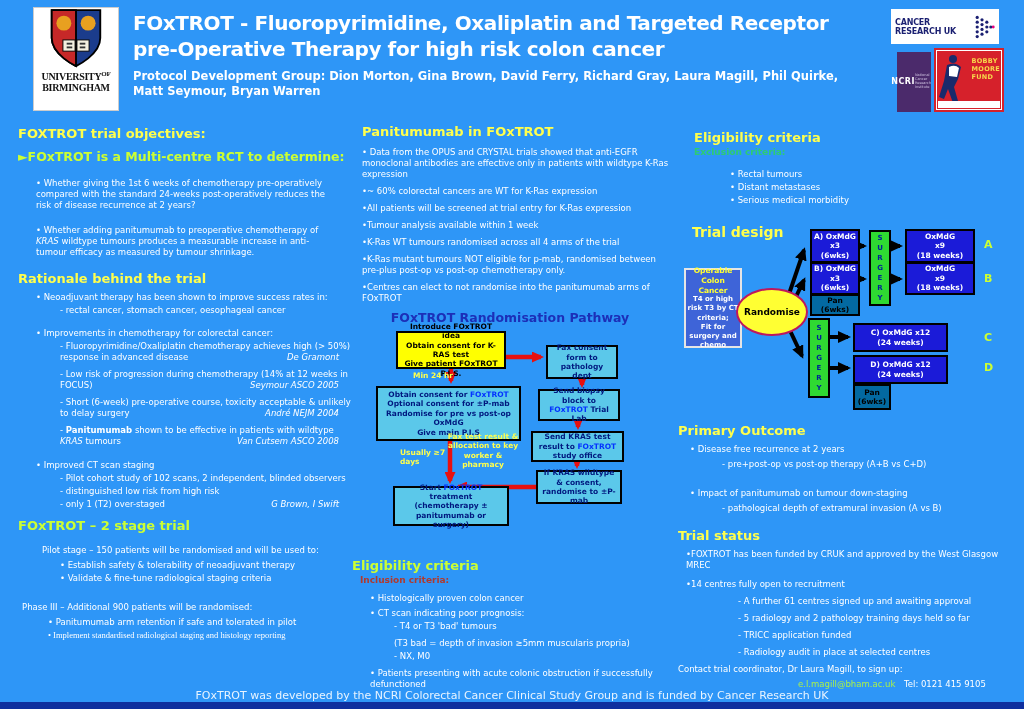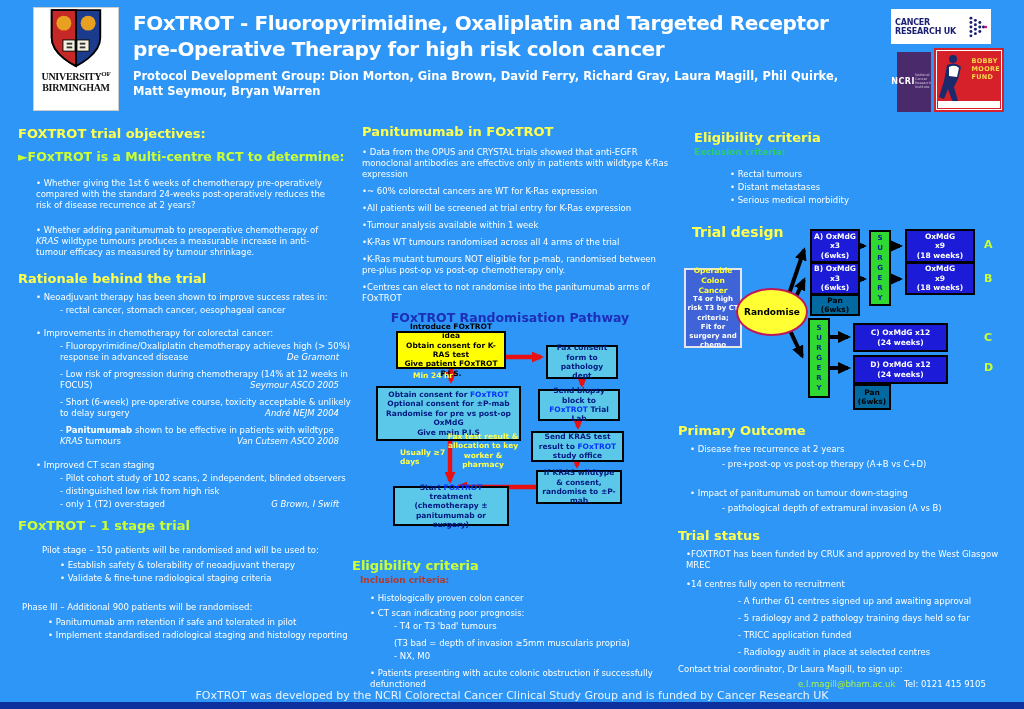--- a/index.html
+++ b/index.html
@@ -12,21 +12,21 @@
   .abs{position:absolute;}
   
   .uob-logo{left:33px; top:7px; width:84px; height:102px; background:#fff; border:1px solid #ccc;
     display:flex; flex-direction:column; align-items:center; justify-content:flex-start; z-index:3;}
   .uob-text{font-family:"Liberation Serif", serif; font-weight:bold; color:#111; font-size:10px;
     line-height:1.1; text-align:center; letter-spacing:-0.3px; margin-top:1px;}
   .uob-text .of{font-size:7px; vertical-align:top;}
   .title-block{left:133px; top:10px; width:760px; z-index:3; color:#fff;}
   .title-l{font-size:20px; font-weight:bold; letter-spacing:-0.4px; line-height:1.32;}
   .subtitle{margin-top:6px; font-size:11.5px; font-weight:bold; line-height:1.3;}
-  .cruk-logo{left:891px; top:9px; width:100px; height:35px; background:#fff; z-index:3;
+  .cruk-logo{left:891px; top:9px; width:108px; height:35px; background:#fff; z-index:3;
     display:flex; align-items:center; justify-content:space-between; padding:4px 4px; box-sizing:border-box;}
   .cruk-text{color:#1A1F71; font-weight:bold; font-size:8px; letter-spacing:-0.2px;}
   .ncri-logo{left:897px; top:52px; width:34px; height:60px; background:#4B2A6B; z-index:3;
     display:flex; flex-direction:row; align-items:center; justify-content:flex-end; padding-bottom:2px; box-sizing:border-box;}
   .ncri-name{color:#fff; font-weight:bold; font-size:8px; letter-spacing:0.5px;}
   .ncri-sub{color:#cbbede; font-size:3.5px; text-align:left; line-height:1.2; width:24px;}
   .bmf-logo{left:934px; top:48px; width:70px; height:64px; background:#D6212B; z-index:3;
     box-shadow:inset 0 0 0 2px #D6212B, inset 0 0 0 3px #fff;}
   .bmf-text{position:absolute; right:4px; top:9px; color:#F8D84A; font-weight:bold; font-size:6.5px;
     line-height:1.25; text-align:left; letter-spacing:0.3px;}
@@ -177,27 +177,27 @@
     </div>
     <div class="b ind1 mt12">•  Improved CT scan staging</div>
     <div class="b ind2 mt2">-     Pilot cohort study of 102 scans, 2 independent, blinded observers</div>
     <div class="b ind2 mt2">-     distinguished low risk from high risk</div>
     <div class="b ind2 mt2">
       <span>-     only 1 (T2) over-staged</span><span class="ref">G Brown, I Swift</span>
     </div>
   </div>
 
   <div class="abs sec" style="left:18px; top:518px; width:335px;">
-    <div class="h1 lime">FOxTROT – 1 stage trial</div>
+    <div class="h1 lime">FOxTROT – 2 stage trial</div>
     <div class="b mt12" style="padding-left:24px;">Pilot stage – 150 patients will be randomised and will be used to:</div>
     <div class="b ind2 mt4">• Establish safety &amp; tolerability of neoadjuvant therapy</div>
     <div class="b ind2 mt2">• Validate &amp; fine-tune radiological staging criteria</div>
     <div class="b mt18" style="padding-left:4px;">Phase III – Additional 900 patients will be randomised:</div>
     <div class="b mt4" style="padding-left:30px;">• Panitumumab arm retention if safe and tolerated in pilot</div>
-    <div class="b mt2" style="padding-left:30px; width:300px;">• Implement standardised radiological staging and histology reporting</div>
+    <div class="b mt2" style="padding-left:30px; width:300px;font-family:Liberation Serif, serif;">• Implement standardised radiological staging and histology reporting</div>
   </div>
 
   <div class="abs sec" style="left:362px; top:124px; width:308px;">
     <div class="h1">Panitumumab in FOxTROT</div>
     <div class="b mt8">• Data from the OPUS and CRYSTAL trials showed that anti-EGFR monoclonal antibodies are effective only in patients with wildtype K-Ras expression</div>
     <div class="b mt6">•~ 60% colorectal cancers are WT for K-Ras expression</div>
     <div class="b mt6">•All patients will be screened at trial entry for K-Ras expression</div>
     <div class="b mt6">•Tumour analysis available within 1 week</div>
     <div class="b mt6">•K-Ras WT tumours randomised across all 4 arms of the trial</div>
     <div class="b mt6">•K-Ras mutant tumours NOT eligible for p-mab, randomised between pre-plus post-op vs post-op chemotherapy only.</div>

